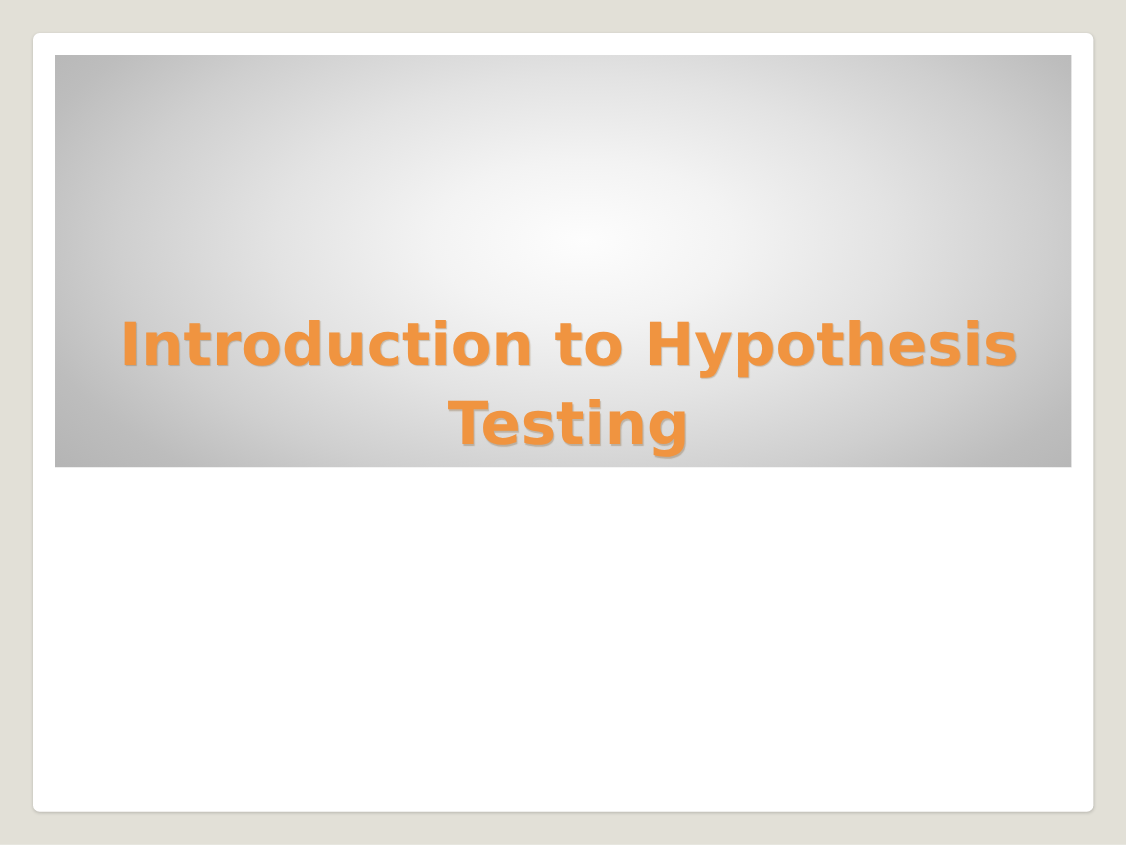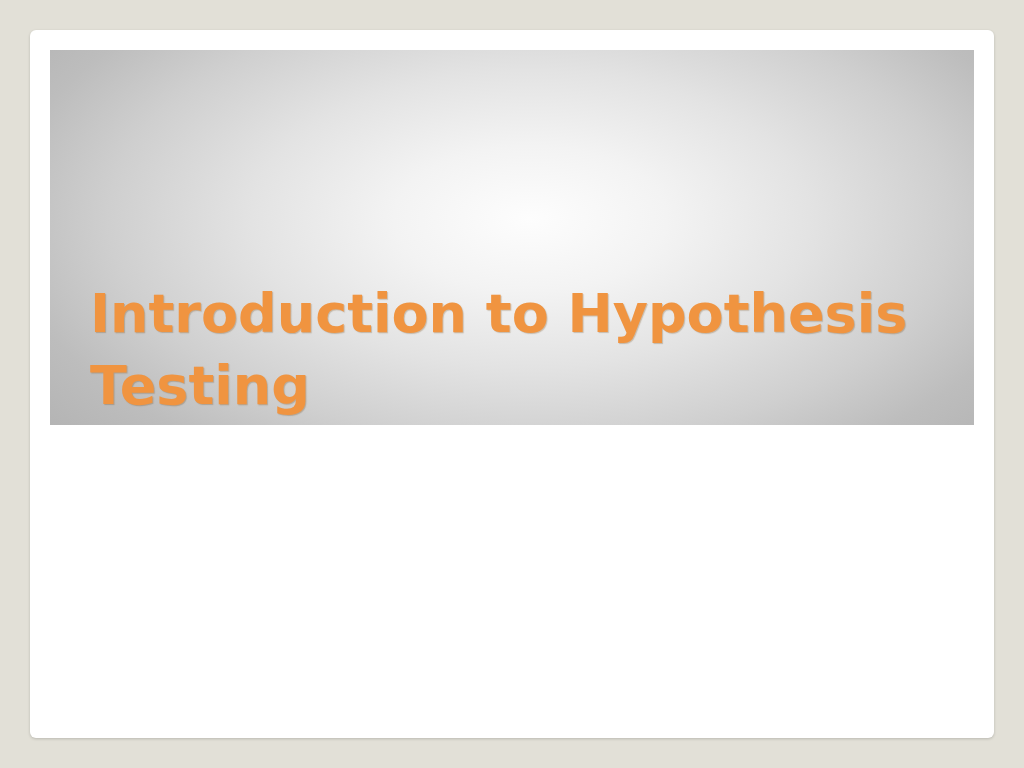--- a/index.html
+++ b/index.html
@@ -37,21 +37,21 @@
         #cfcfcf 68%,
         #bdbdbd 85%,
         #b4b4b4 100%);
     overflow: hidden;
   }
   .title-text {
     position: absolute;
     left: 40px;
     right: 30px;
     bottom: 4px;
-    text-align: left;
+    text-align: center;
     font-size: 54px;
     font-weight: bold;
     line-height: 1.32;
     color: #f09440;
     text-shadow: 1px 1px 1px rgba(120,80,30,0.30);
     letter-spacing: 0px;
   }
   .body-area {
     position: absolute;
     left: 20px;

